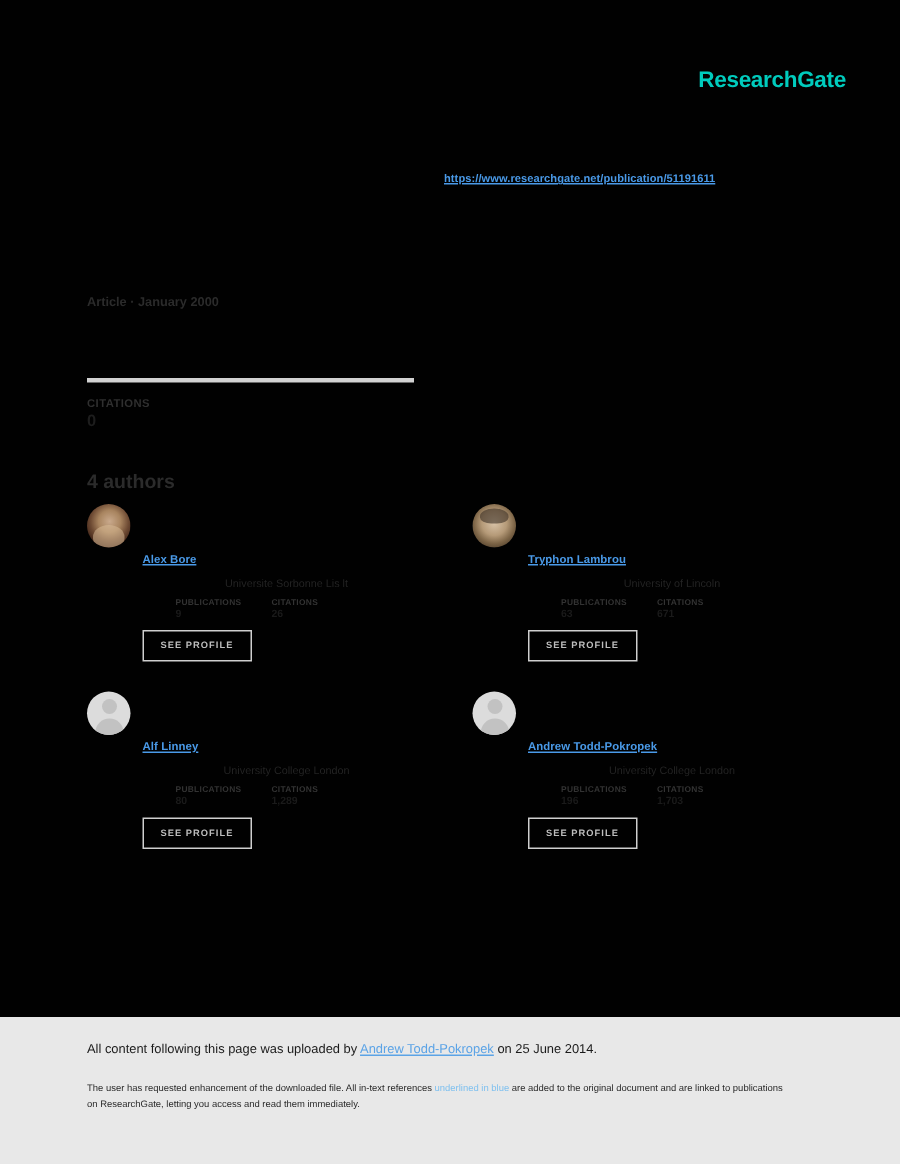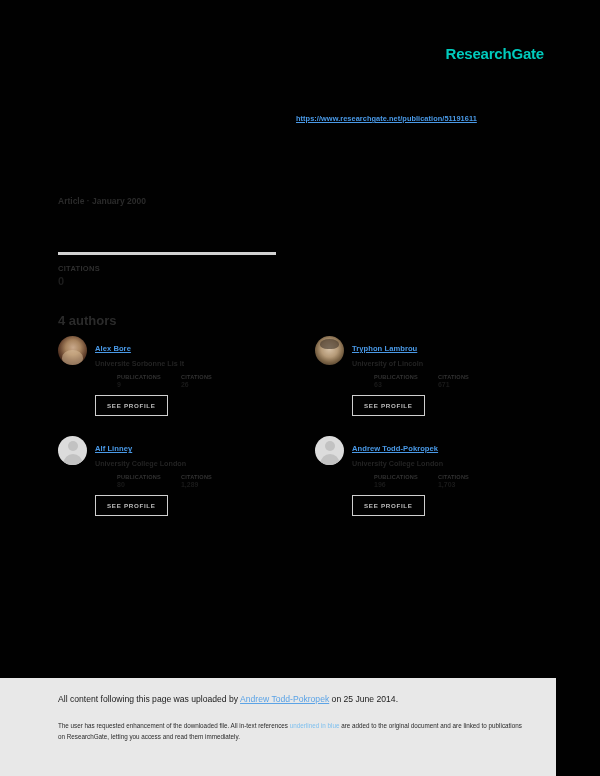--- a/index.html
+++ b/index.html
@@ -19,21 +19,21 @@
     position: absolute;
     left: 0; top: 0;
     width: 600px;
     height: 776px;
     background: #010101;
   }
 
   
   .rg-logo {
     position: absolute;
-    right: 56px;
+    right: 36px;
     top: 45px;
     font-size: 15px;
     font-weight: bold;
     color: #00cbbd;
     letter-spacing: -0.2px;
     white-space: nowrap;
     padding-left: 15px;
   }
 
   .pub-url {
@@ -172,34 +172,36 @@
     width: 19px;
     height: 12px;
     border-radius: 10px 10px 0 0;
     background: #c2c2c2;
   }
 
   .author-info {
     flex: 1 1 auto;
     min-width: 0;
     padding-top: 1px;
+    margin-top: 25px;
   }
   .author-name {
     font-size: 7.6px;
     font-weight: bold;
     color: #4a9ae8;
     white-space: nowrap;
     letter-spacing: 0.05px;
   }
   .author-org {
     margin-top: 4px;
     font-size: 7.2px;
-    font-weight: bold;
+    font-weight: normal;
     color: #232323;
     white-space: nowrap;
+    text-align: center;
   }
   .author-stats {
     margin-top: 6px;
     margin-left: 22px;
     display: flex;
     gap: 20px;
   }
   .stat {
     text-align: left;
   }
@@ -225,21 +227,21 @@
     font-weight: bold;
     letter-spacing: 0.7px;
     padding: 6px 11px;
   }
 
   
   .footer {
     position: absolute;
     left: 0;
     bottom: 0;
-    width: 556px;
+    width: 600px;
     height: 98px;
     background: #e8e8e8;
   }
   .footer-main {
     position: absolute;
     left: 58px;
     top: 16px;
     font-size: 8.6px;
     color: #1b1b1b;
     white-space: nowrap;

